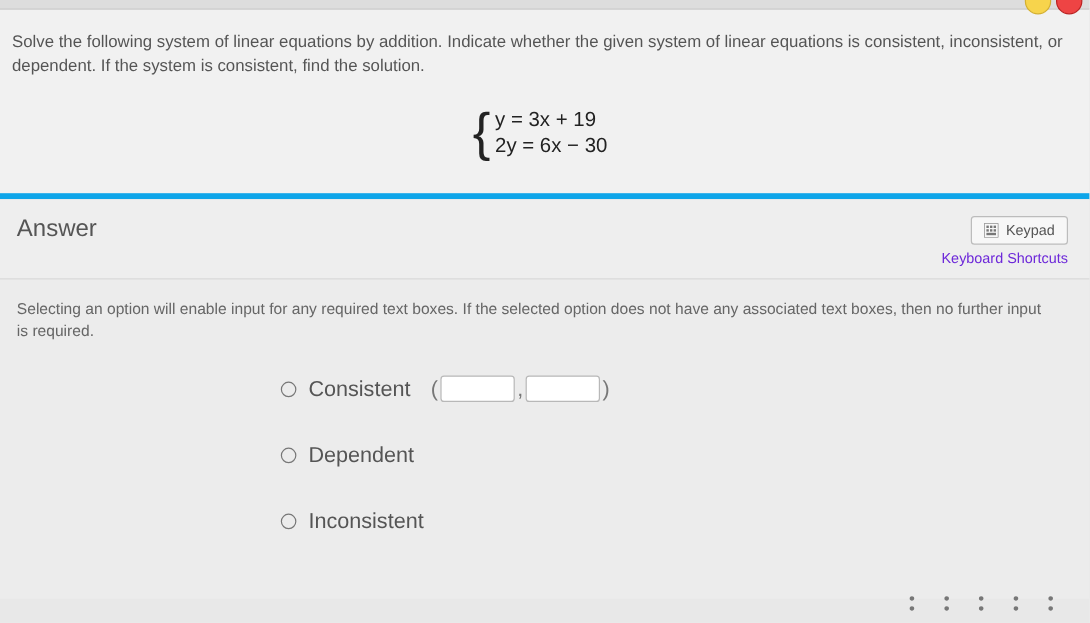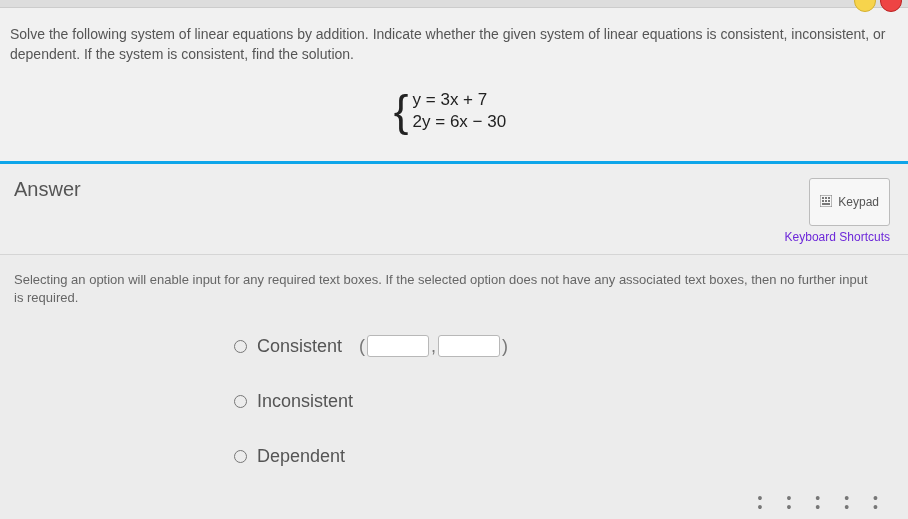--- a/index.html
+++ b/index.html
@@ -2,30 +2,30 @@
 <html><head>
 <meta charset="utf-8">
 <style>
 *{box-sizing:border-box;margin:0;padding:0;font-family:Arial,Helvetica,sans-serif}
 body{background:#e8e8e8;width:908px;height:519px;overflow:hidden;color:#444}
 .topbar{height:8px;background:#ddd;border-bottom:1px solid #ccc;position:relative}
 .topbar .crn{position:absolute;right:6px;top:-10px;display:flex;gap:4px}
 .crn span{width:22px;height:22px;border-radius:50%;display:inline-block}
 .crn .y{background:#f7d44c;border:1px solid #d4b030}
 .crn .r{background:#e44;border:1px solid #b22}
-.question{background:#f1f1f1;padding:16px 18px 28px 10px;border-bottom:3px solid #0ea5e9}
+.question{background:#f1f1f1;padding:16px 18px 28px 10px;border-bottom:5px solid #0ea5e9}
 .question p{font-size:14px;line-height:1.45;color:#555}
 .eqwrap{display:flex;justify-content:center;margin-top:24px}
 .brace{display:flex;align-items:center;font-family:'Times New Roman',serif;font-size:17px;color:#222}
 .brace .curly{font-size:44px;line-height:34px;margin-right:4px;font-weight:100}
 .brace .lines div{line-height:1.3}
 .answer{padding:14px 18px 10px 14px;border-bottom:1px solid #d5d5d5;background:#eee;display:flex;justify-content:space-between;align-items:flex-start}
 .answer .lbl{font-size:20px;color:#555}
 .kp{text-align:right;font-size:13px;color:#666}
-.kpbtn{border:1px solid #bcbcbc;background:#f7f7f7;padding:16px 10px;border-radius:3px;display:inline-flex;align-items:flex-start;gap:6px;font-size:12px;color:#555;cursor:pointer}
+.kpbtn{border:1px solid #bcbcbc;background:#f7f7f7;padding:4px 10px;border-radius:3px;display:inline-flex;align-items:center;gap:6px;font-size:12px;color:#555;cursor:pointer}
 .kpbtn svg{width:12px;height:12px}
 .kblink{color:#6d28d9;font-size:12px;margin-top:4px;display:block;cursor:pointer}
 .lower{background:#ececec;padding:16px 30px 20px 14px}
 .lower .hint{font-size:13px;color:#666;line-height:1.4;margin-bottom:28px}
 .opts{margin-left:220px}
 .optrow{display:flex;align-items:center;margin-bottom:34px;font-size:18px;color:#555}
 .radio{width:13px;height:13px;border:1.5px solid #777;border-radius:50%;margin-right:10px;flex-shrink:0;cursor:pointer}
 .optrow .lab{min-width:100px}
 .paren{color:#777;margin:0 2px}
 .inp{width:62px;height:22px;border:1px solid #b8b8b8;border-radius:3px;background:#fff;display:inline-block}
@@ -41,21 +41,21 @@
     <span class="r"></span>
   </div>
 </div>
 
 <div class="question">
   <p>Solve the following system of linear equations by addition. Indicate whether the given system of linear equations is consistent, inconsistent, or dependent. If the system is consistent, find the solution.</p>
   <div class="eqwrap">
     <div class="brace">
       <div class="curly">{</div>
       <div class="lines">
-        <div>y = 3x + 7</div>
+        <div>y = 3x + 19</div>
         <div>2y = 6x − 30</div>
       </div>
     </div>
   </div>
 </div>
 
 <div class="answer">
   <div class="lbl">Answer</div>
   <div class="kp">
     <span class="kpbtn">
@@ -84,26 +84,26 @@
       <span class="lab">Consistent</span>
       <span class="paren">(</span>
       <span class="inp"></span>
       <span class="paren">,</span>
       <span class="inp"></span>
       <span class="paren">)</span>
     </div>
 
     <div class="optrow">
       <span class="radio"></span>
-      <span class="lab">Inconsistent</span>
+      <span class="lab">Dependent</span>
     </div>
 
     <div class="optrow">
       <span class="radio"></span>
-      <span class="lab">Dependent</span>
+      <span class="lab">Inconsistent</span>
     </div>
 
   </div>
 </div>
 
 <div class="dots">
   <div class="col">
       <span>•</span>
       <span>•</span>
     </div>

